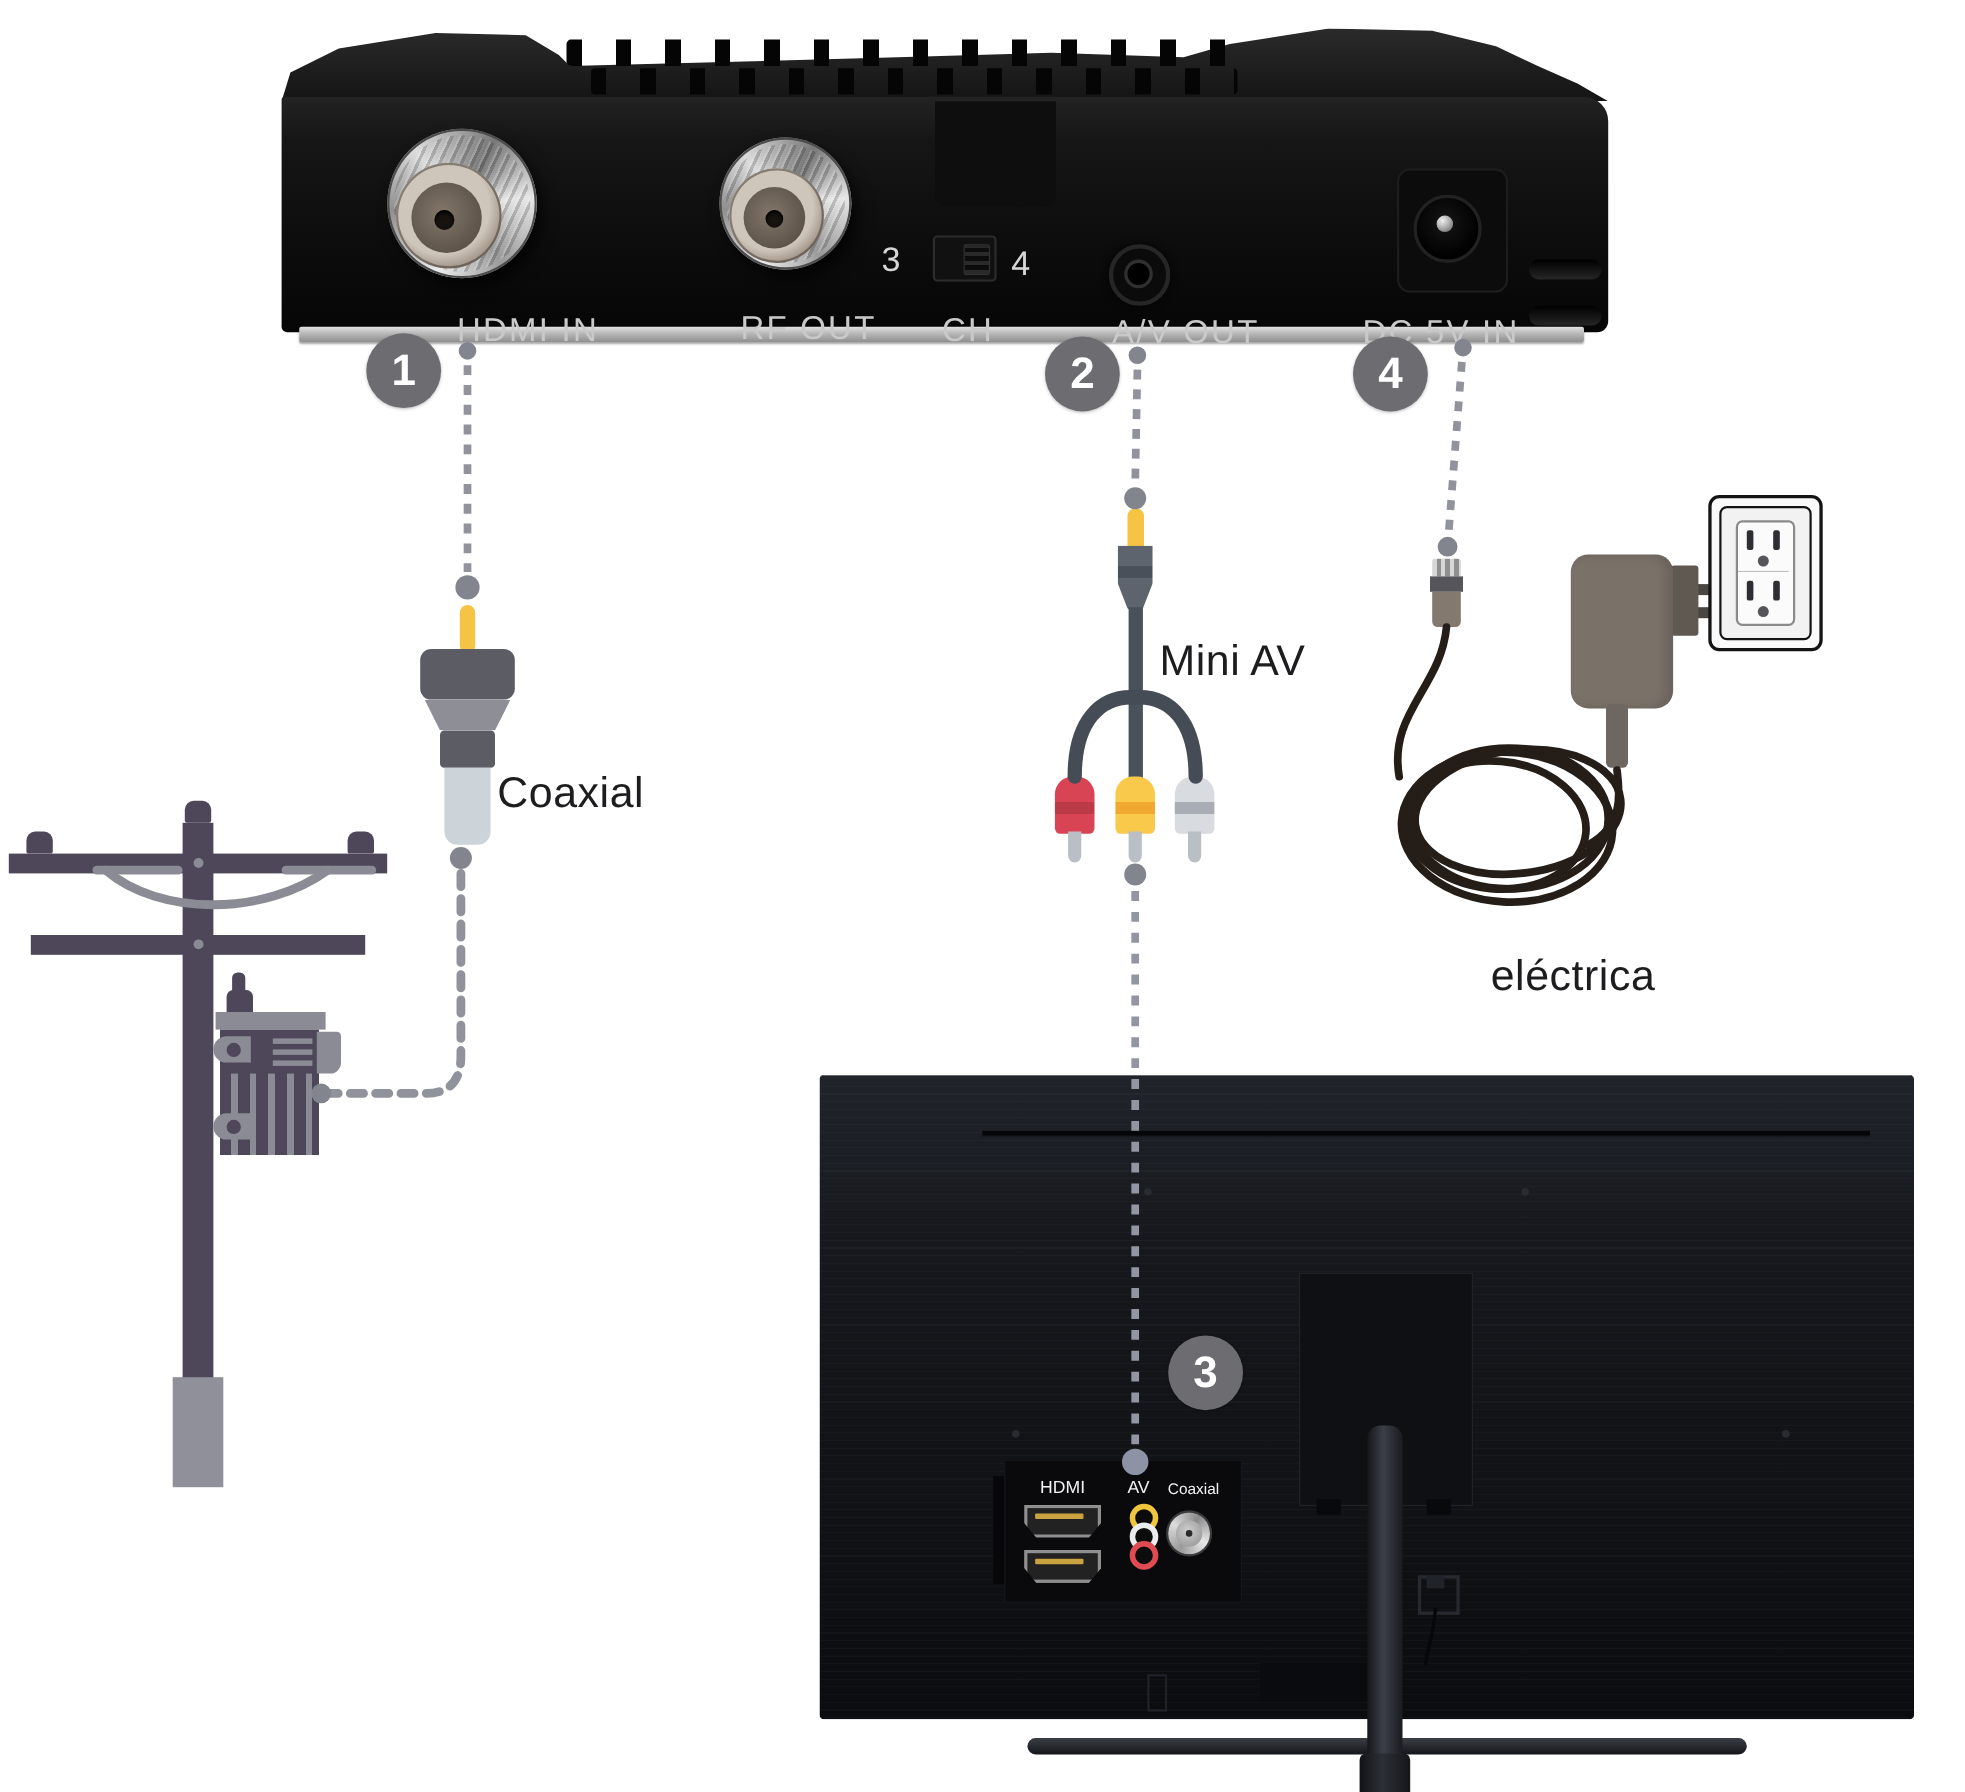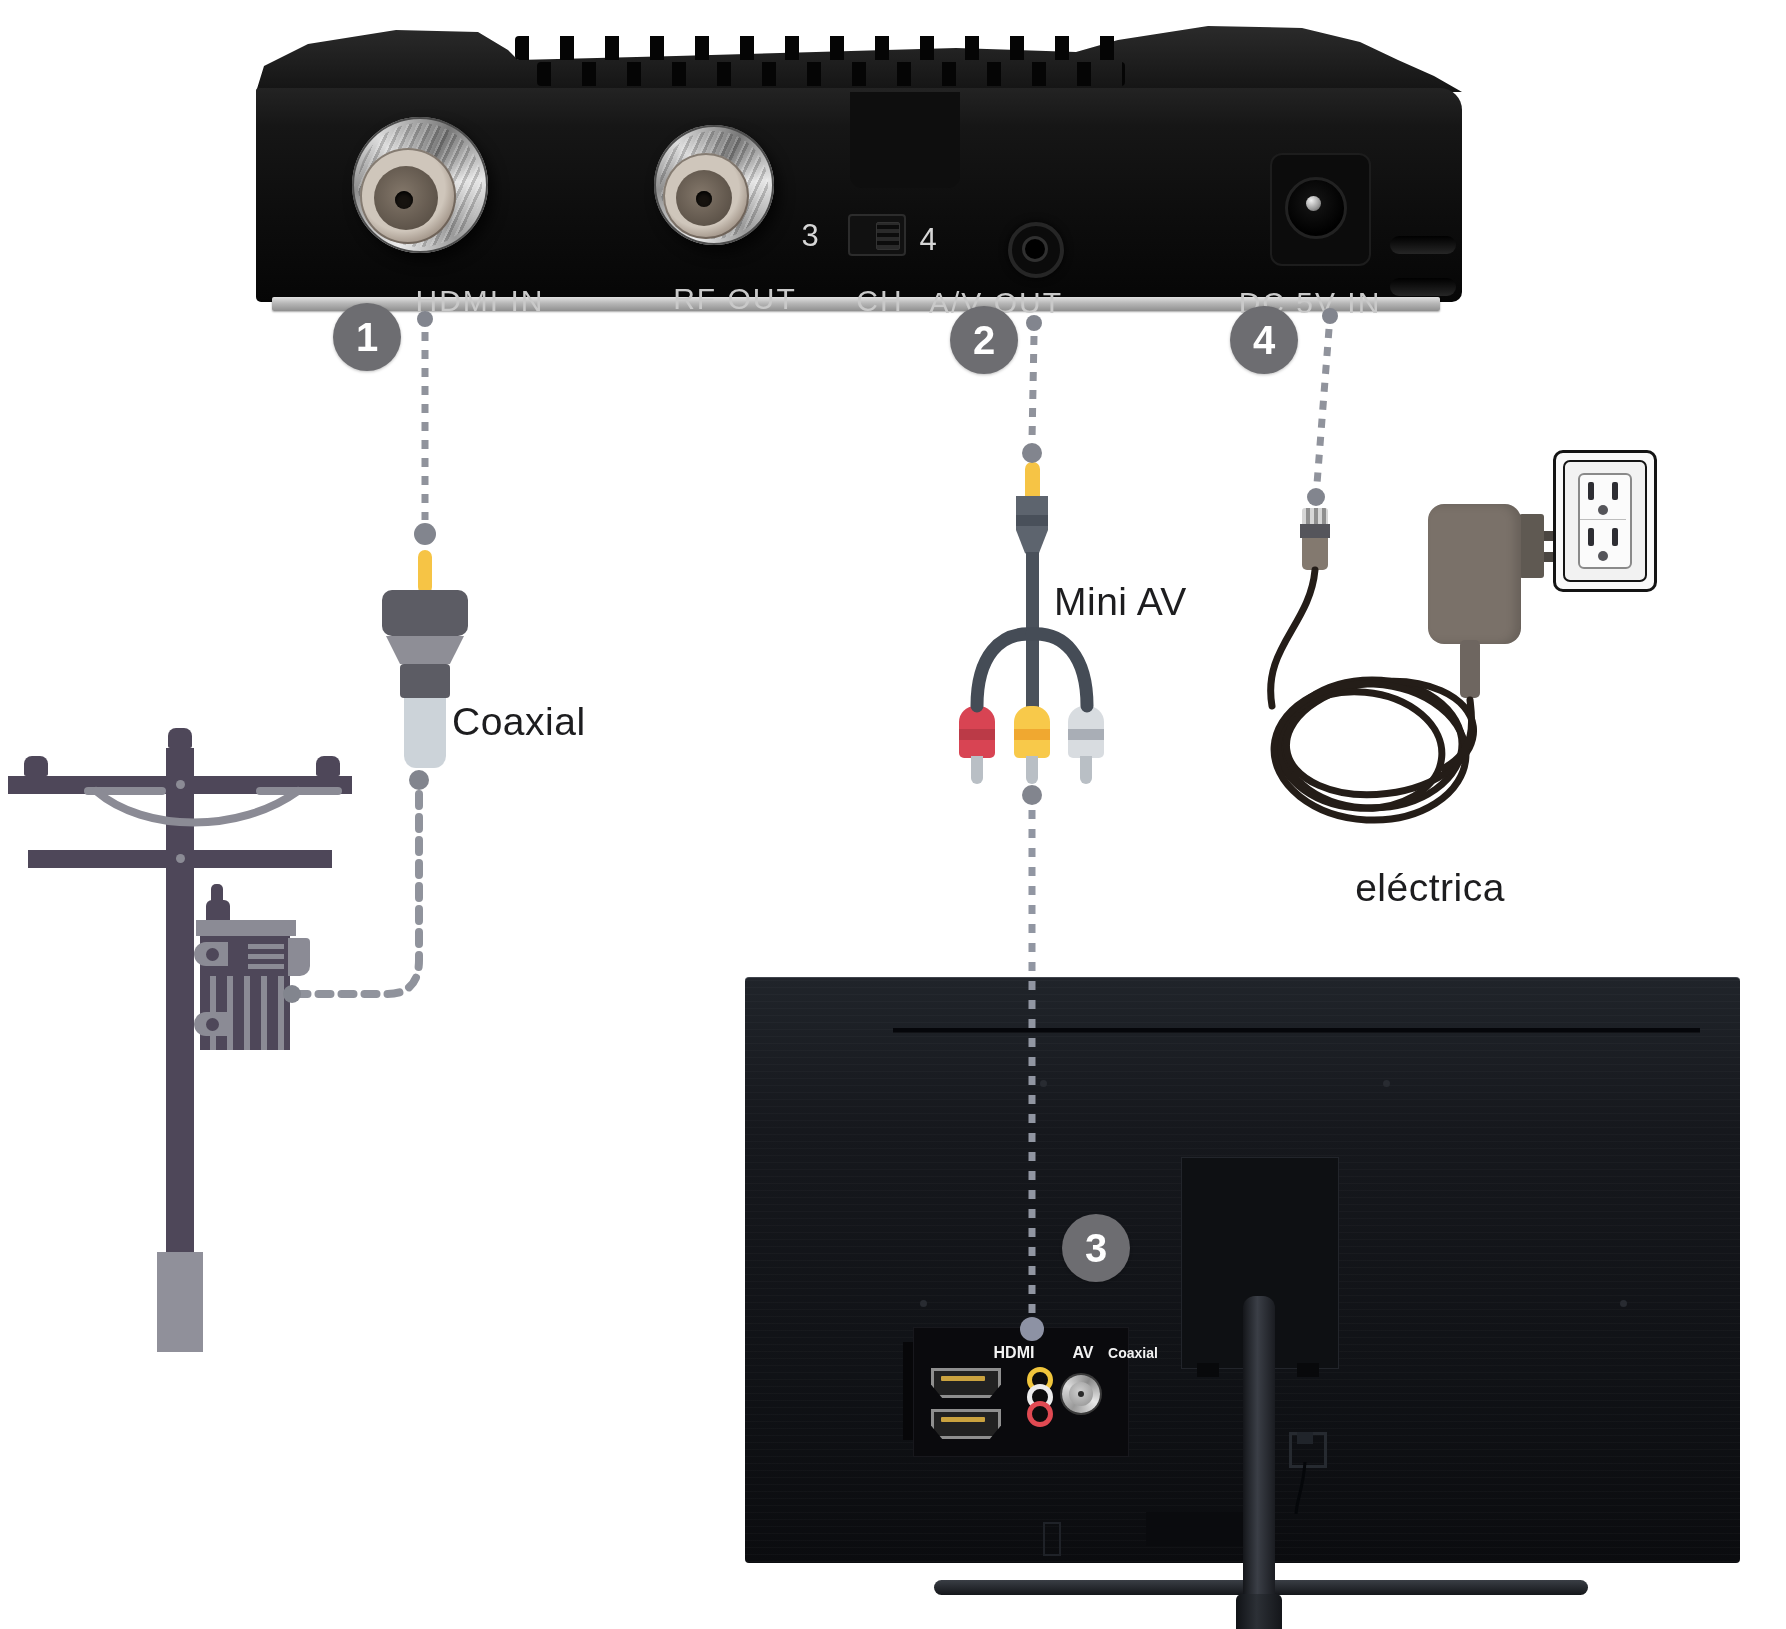--- a/index.html
+++ b/index.html
@@ -95,21 +95,21 @@
   .outlet-hole{background:#55555a;border-radius:50%;}
   .pigtail{background:#6e6660;border-radius:5px;}
 
   
   .tv-body{background:linear-gradient(180deg,#20242a 0,#16181d 26%,#101216 68%,#0b0c0f 100%);
     border-top:1px solid #41454d;border-radius:4px;}
   .tv-lines{background:repeating-linear-gradient(0deg,rgba(255,255,255,.025) 0 1px,rgba(0,0,0,0) 1px 7px);}
   .tv-groove{background:#05060a;border-bottom:1px solid rgba(255,255,255,.05);}
   .tv-vesa{background:#0e1013;border:1px solid #22252b;}
   .tv-panel{background:#0a0a0d;border:1px solid #18181d;}
-  .tv-port-label{color:#f2f2f2;font-weight:bold;transform:translateX(-50%);white-space:nowrap;margin-left:48px;}
+  .tv-port-label{color:#f2f2f2;font-weight:normal;transform:translateX(-50%);white-space:nowrap;}
   .hdmi{background:#222;border:3px solid #8f8f8f;
     clip-path:polygon(0 0,100% 0,100% 55%,84% 100%,16% 100%,0 55%);}
   .hdmi-pin{background:#caa23f;border-radius:1px;}
   .tv-rca{border-radius:50%;background:#0c0c0c;}
   .tv-coax{border-radius:50%;
     background:conic-gradient(from 120deg,#e8e8e8,#9a9a9a 25%,#dcdcdc 50%,#8a8a8a 75%,#e8e8e8);
     box-shadow:0 0 0 2px #3a3a3a;}
   .tv-coax-in{border-radius:50%;background:radial-gradient(circle at 45% 40%,#cfcfcf,#8e8e8e);}
   .tv-coax-hole{border-radius:50%;background:#2a2a2a;}
   .screw{border-radius:50%;background:#282b31;}
@@ -152,21 +152,21 @@
   <div class="abs dc-house" style="left:1270px;top:153px;width:97px;height:109px;"></div>
   <div class="abs dc-ring" style="left:1285px;top:177px;width:56px;height:56px;"></div>
   <div class="abs dc-pin" style="left:1306px;top:196px;width:15px;height:15px;"></div>
 
   <div class="abs side-slot" style="left:1390px;top:236px;width:66px;height:18px;"></div>
   <div class="abs side-slot" style="left:1390px;top:278px;width:66px;height:18px;"></div>
 
   <div class="abs port-label" style="left:480px;top:284px;">HDMI IN</div>
   <div class="abs port-label" style="left:735px;top:282px;">RF OUT</div>
   <div class="abs port-label" style="left:880px;top:284px;">CH</div>
-  <div class="abs port-label" style="left:996px;top:286px;">A/V OUT</div>
+  <div class="abs port-label" style="left:1078px;top:286px;">A/V OUT</div>
   <div class="abs port-label" style="left:1310px;top:286px;">DC 5V IN</div>
 
   <div class="abs pole-col" style="left:166px;top:748px;width:28px;height:506px;"></div>
   <div class="abs insulator" style="left:168px;top:728px;width:24px;height:20px;"></div>
   <div class="abs pole-col" style="left:8px;top:776px;width:344px;height:18px;"></div>
   <div class="abs insulator" style="left:24px;top:756px;width:24px;height:20px;"></div>
   <div class="abs insulator" style="left:316px;top:756px;width:24px;height:20px;"></div>
   <div class="abs pole-col" style="left:28px;top:850px;width:304px;height:18px;"></div>
   <div class="abs bracket-dot" style="left:176px;top:780px;width:9px;height:9px;background:#8b8b95;"></div>
   <div class="abs bracket-dot" style="left:176px;top:854px;width:9px;height:9px;background:#8b8b95;"></div>

